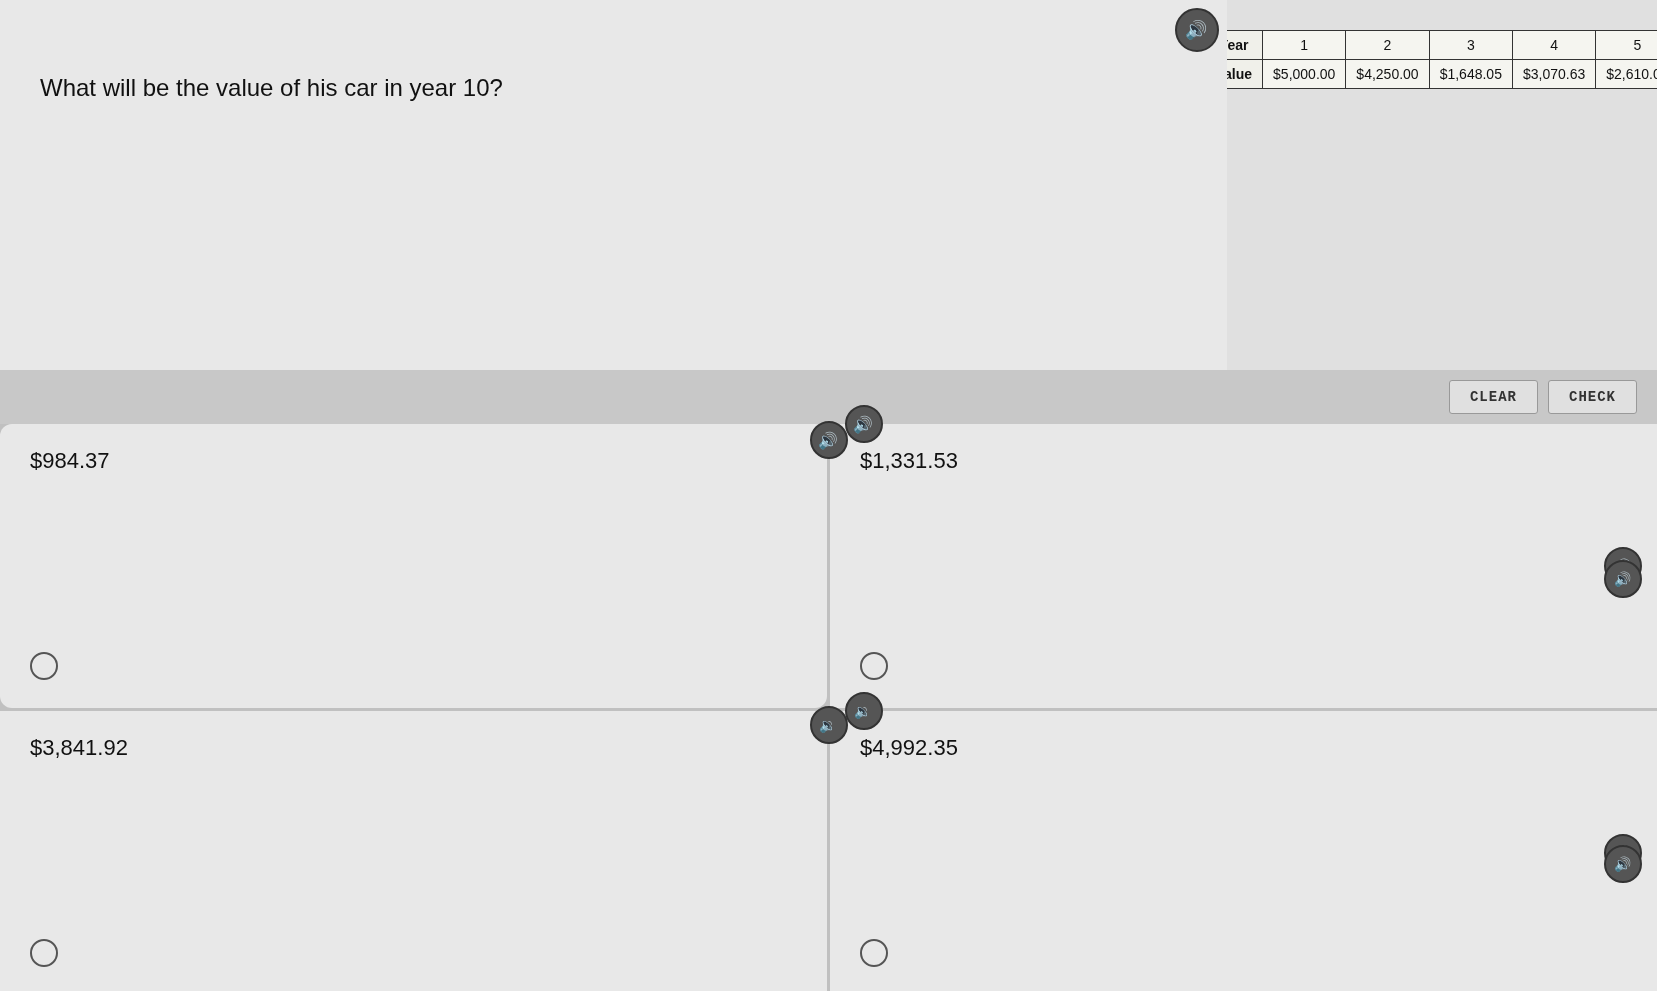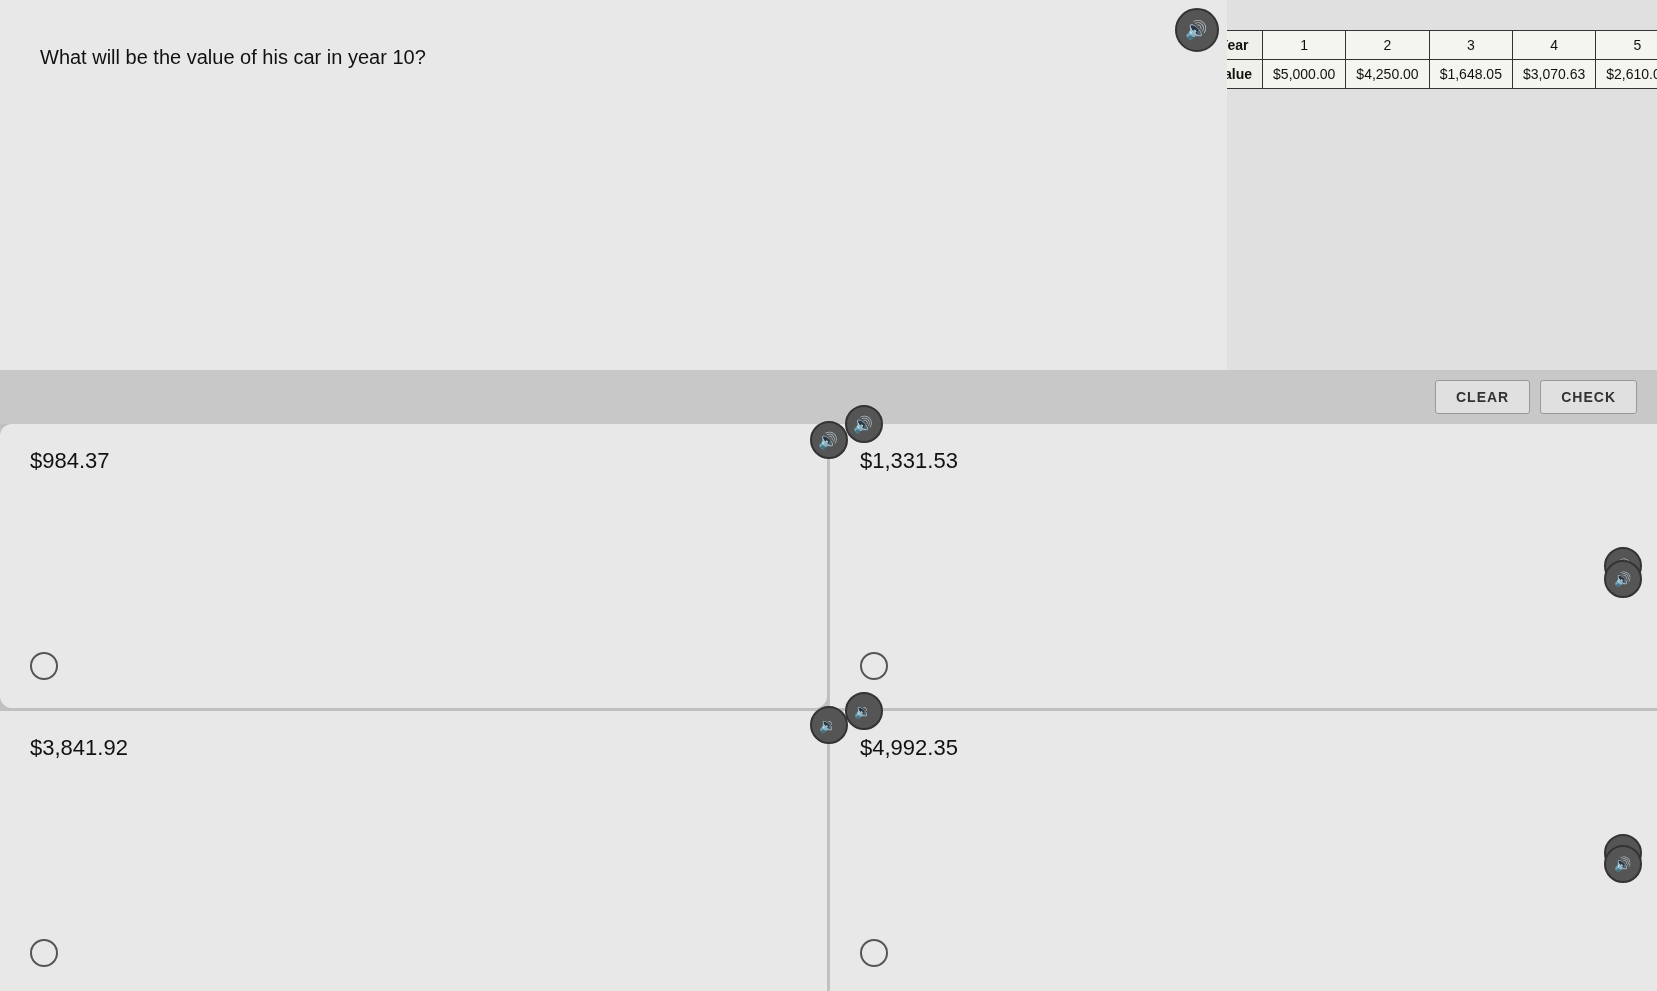--- a/index.html
+++ b/index.html
@@ -28,24 +28,24 @@
     }
 
     .question-text {
       font-size: 22px;
       line-height: 1.5;
       color: #111;
       font-weight: normal;
     }
 
     .question-sub {
-      font-size: 20px;
+      font-size: 24px;
       line-height: 1.5;
       color: #111;
-      margin-top: 12px;
+      margin-top: 40px;
     }
 
     .table-area {
       width: 430px;
       background-color: #e0e0e0;
       padding: 30px 20px;
       display: flex;
       align-items: flex-start;
       justify-content: center;
     }
@@ -81,20 +81,21 @@
     .action-btn {
       padding: 8px 20px;
       font-size: 14px;
       font-weight: bold;
       border: 1px solid #999;
       background-color: #e0e0e0;
       color: #333;
       cursor: pointer;
       border-radius: 3px;
       letter-spacing: 1px;
+      font-family: Liberation Mono, monospace;
     }
 
     .answer-cell {
       background-color: #e8e8e8;
       display: flex;
       flex-direction: column;
       align-items: flex-start;
       justify-content: flex-start;
       padding: 24px 30px;
       position: relative;

